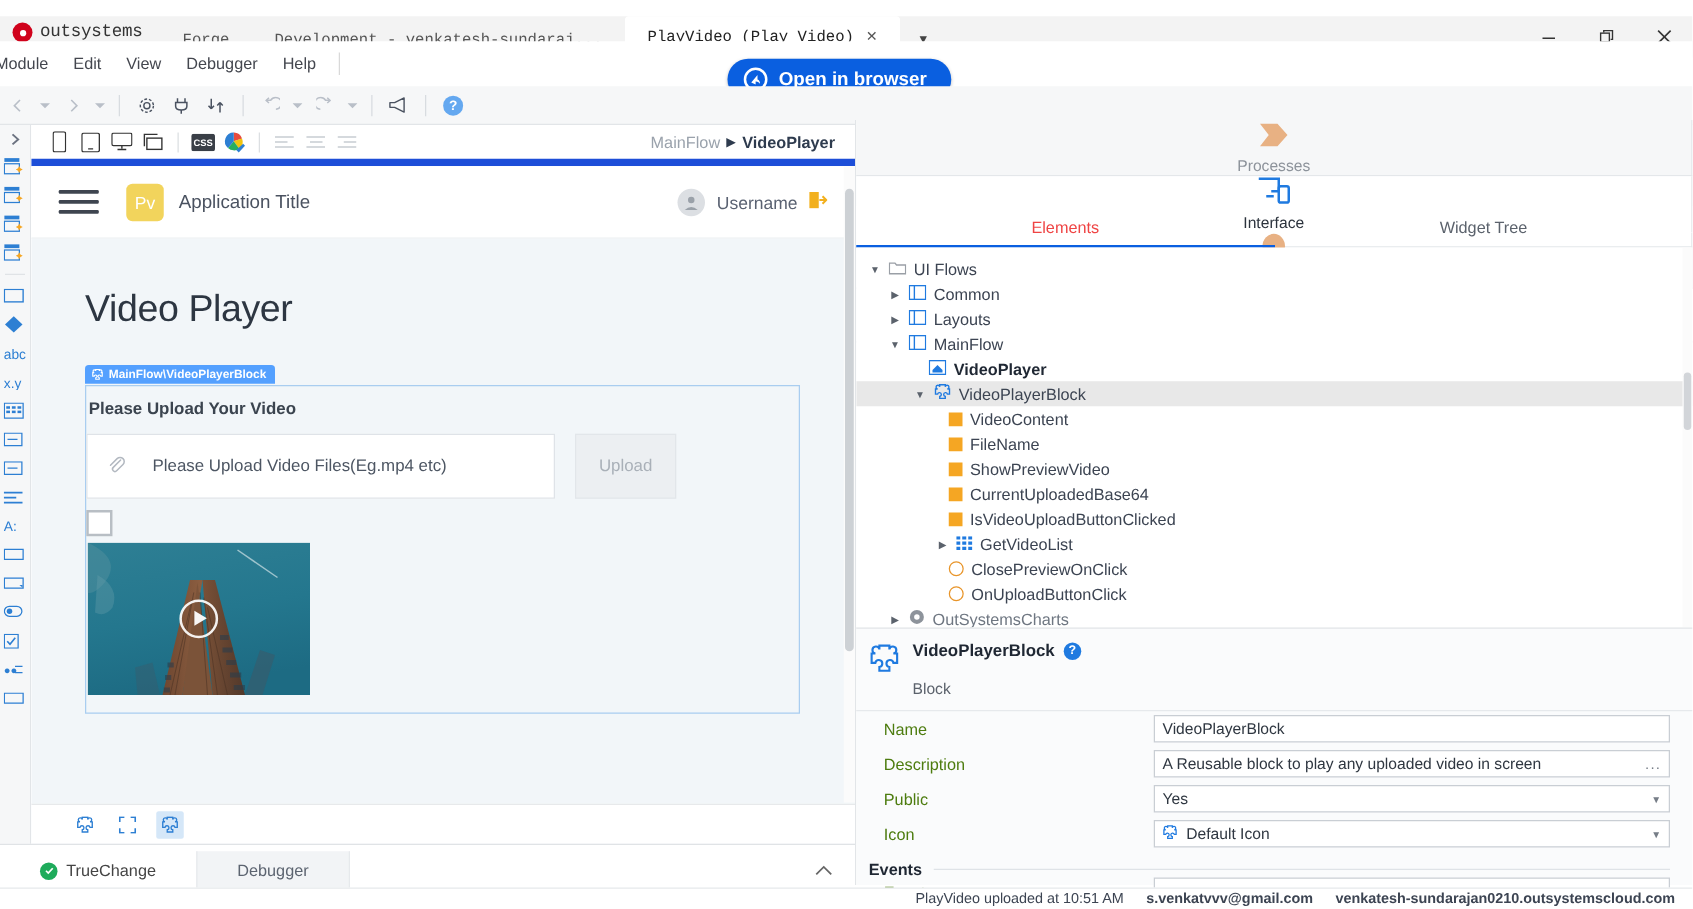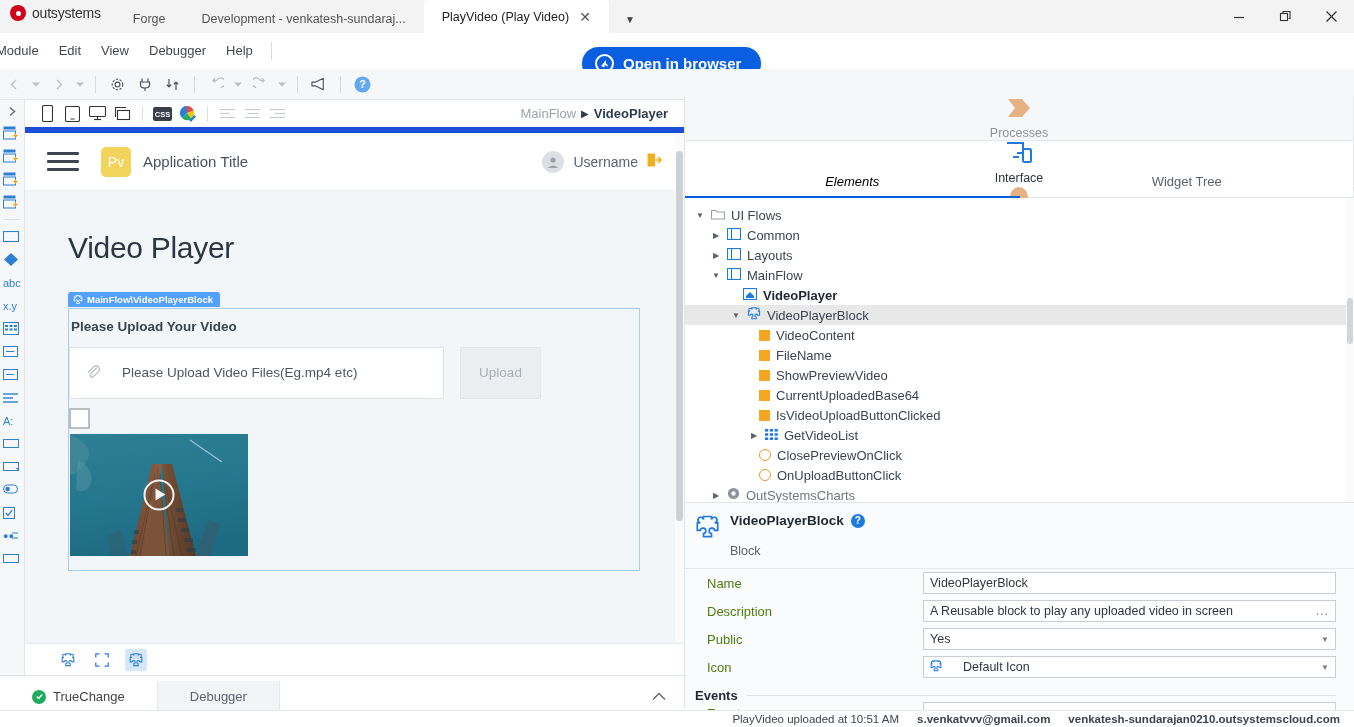--- a/index.html
+++ b/index.html
@@ -7,22 +7,22 @@
   body {
     font-family: "Liberation Sans", sans-serif;
     font-size: 13px;
     color: #3c4858;
     background: #ffffff;
   }
   .app { position:relative; width:1354px; height:727px; overflow:hidden; }
 
   
   .titlebar {
-    position:absolute; left:0; top:0; width:1354px; height:33px;
-    background:#f3f3f3; display:flex; align-items:center;
+    position:absolute; left:0; top:13px; width:1354px; height:33px;
+    background:#f3f3f3; display:flex; align-items:center;font-family:Liberation Mono, monospace;
   }
   .brand {
     display:flex; align-items:center; gap:6px;
     padding:0 14px 7px 10px; height:33px;
   }
   .brand-dot {
     width:16px;height:16px;border-radius:50%;background:#d0021b;
     display:flex;align-items:center;justify-content:center;
   }
   .brand-dot i { width:5px;height:5px;border-radius:50%;background:#fff; display:block;}
@@ -188,21 +188,21 @@
   }
   .tabbar { display:flex; height:69px; background:#f6f7f8;flex-direction:column; }
   .ptab {
     flex:1; display:flex; flex-direction:column; align-items:center; justify-content:center;
     gap:6px; font-size:12.5px; color:#8d939b; border-right:1px solid #e4e7ea; border-bottom:1px solid #e4e7ea;
   }
   .ptab.active { background:#fff; color:#2c333d; border-bottom:1px solid #fff; }
   .ptab:last-child { border-right:none; }
   .subtabs { display:flex; height:33px; background:#fff; border-bottom:1px solid #e4e7ea; }
   .stab { flex:1; display:flex;align-items:center;justify-content:center; font-size:13px; color:#5b626c; position:relative; }
-  .stab.active { color:#000000;font-style:italic; }
+  .stab.active { color:#ef4444; }
   .stab.active:after { content:""; position:absolute; left:0; right:0; bottom:-1px; height:2px; background:#0a5fe0; }
 
   .tree { height:304px; background:#fff; padding-top:7px; position:relative; overflow:hidden; font-size:13px; }
   .node { height:20px; display:flex; align-items:center; gap:6px; padding-left:0; white-space:nowrap; }
   .node.sel { background:#e8e8e8; }
   .twisty { width:10px; color:#5b626c; font-size:8px; display:flex; align-items:center; justify-content:center; }
   .node-label { color:#3c4452; }
   .node-label.bold { font-weight:bold; color:#1f2733; }
   .node-label.grey { color:#6f7782; }
   .sq { width:11px;height:11px;background:#f5a623; }
@@ -955,21 +955,21 @@
       <div class="prow">
         <span class="plabel">Public</span>
         <span class="pfield">
           <span>Yes</span>
           <span class="caret">▼</span>
         </span>
       </div>
 
       <div class="prow">
         <span class="plabel">Icon</span>
-        <span class="pfield" style="gap:21px">
+        <span class="pfield" style="gap:7px">
           <span>
             <svg width="12" height="12" viewBox="0 0 13 13">
                 <path d="M4.5 0.8 h4 v1.6 a1.5 1.5 0 1 1 1.7 1.8 h1.6 v4 h-1.6 a1.5 1.5 0 1 0 -1.7 1.8 v1.6 h-4 v-1.6 a1.5 1.5 0 1 0 -1.7 -1.8 h-1.6 v-4 h1.6 a1.5 1.5 0 1 1 1.7 -1.8 z" fill="none" stroke="#1f7ae0" stroke-width="1.1"></path>
               </svg>
           </span>
           <span>Default Icon</span>
           <span class="caret">▼</span>
         </span>
       </div>
 

